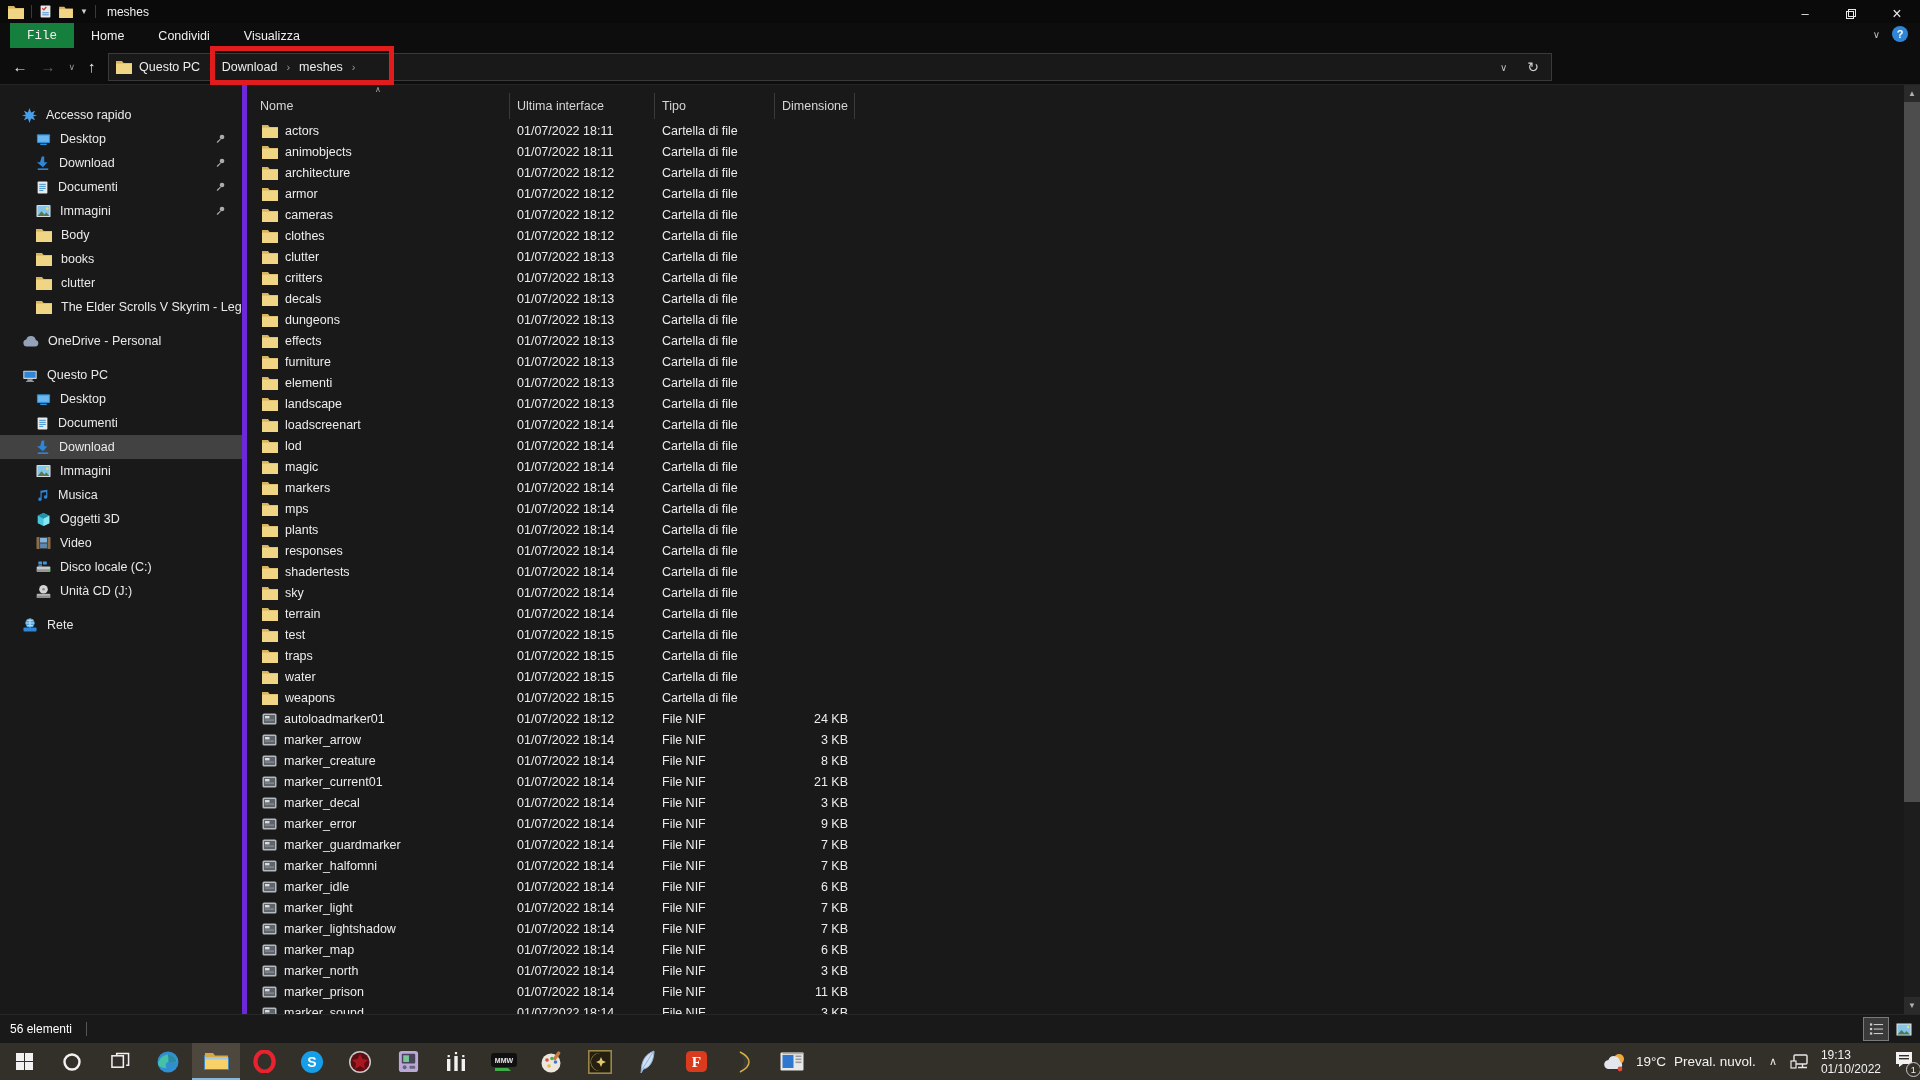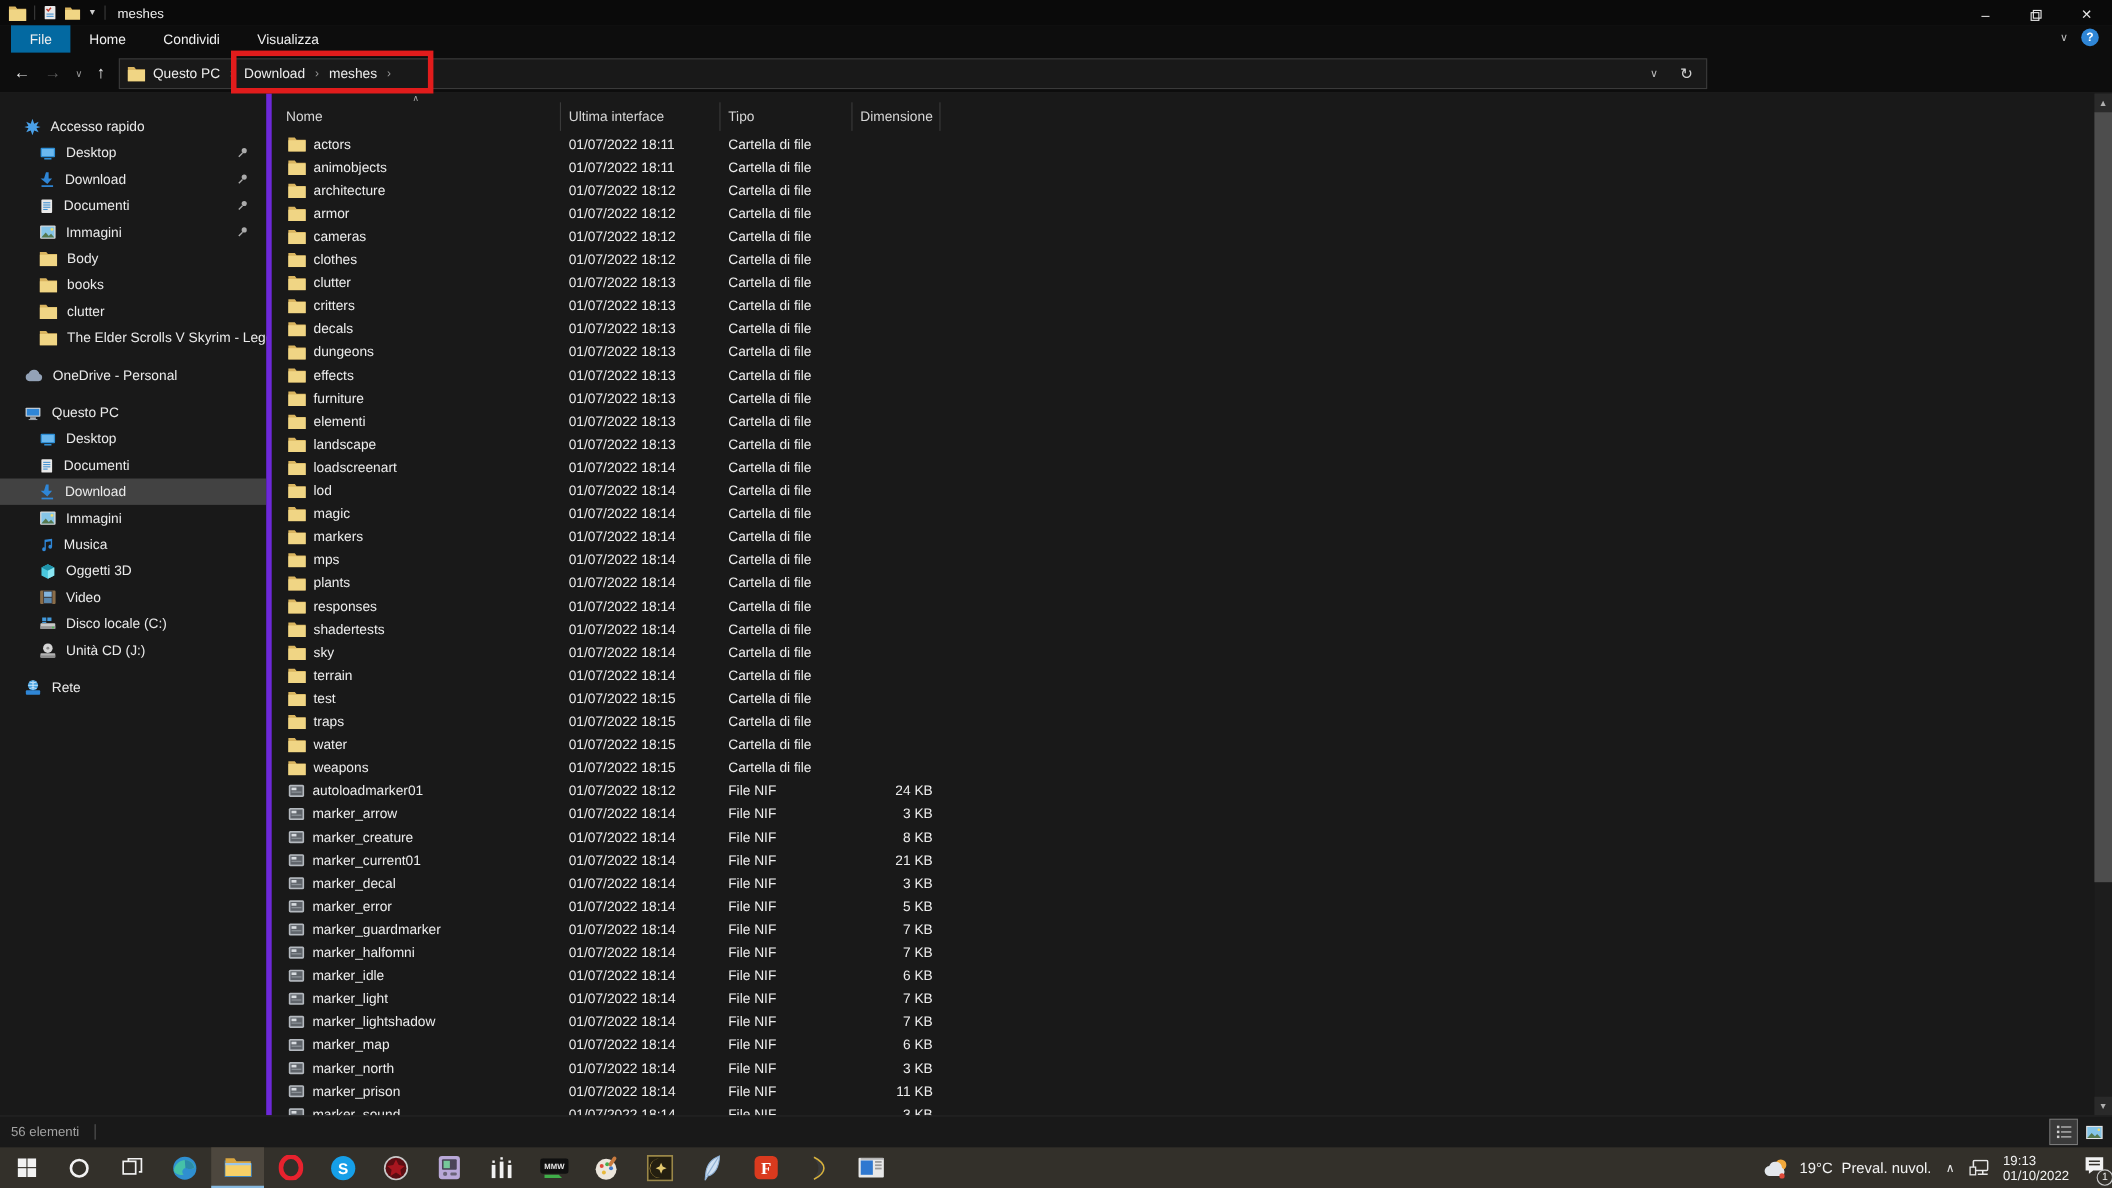--- a/index.html
+++ b/index.html
@@ -16,21 +16,21 @@
   .win-controls { position:absolute; right:0; top:0; height:27px; display:flex; }
   .win-btn { width:46px; height:27px; display:flex; align-items:center; justify-content:center; color:#e8e8e8; font-size:13px; background:transparent; border:none; }
   .restore-glyph { position:relative; width:10px; height:10px; }
   .restore-glyph i { position:absolute; border:1px solid #e8e8e8; width:8px; height:8px; display:block; }
   .restore-glyph i.b { left:0; top:2px; background:#0a0a0a; }
   .restore-glyph i.f { left:2px; top:0; }
 
   
   .ribbon { position:absolute; left:0; top:23px; width:1920px; height:25px; background:#0d0d0d; display:flex; align-items:stretch; padding-left:10px; }
   .tab { padding:0 17px; display:flex; align-items:center; font-size:12.5px; color:#f0f0f0; }
-  .tab.active { background:#0369a1; }
+  .tab.active { background:#15803d;font-family:Liberation Mono, monospace; }
   .ribbon-right { position:absolute; right:12px; top:26px; display:flex; align-items:center; gap:12px; }
   .rib-caret { color:#bdbdbd; font-size:10px; }
   .help-circle { width:16px; height:16px; border-radius:50%; background:#2f86d6; color:#fff; font-size:11px; font-weight:bold; display:flex; align-items:center; justify-content:center; }
 
   
   .navrow { position:absolute; left:0; top:48px; width:1920px; height:37px; background:#0d0d0d; border-bottom:1px solid #242424; }
   .nav-btns { position:absolute; left:0; top:0; height:37px; width:108px; display:flex; align-items:center; justify-content:space-around; padding:0 6px; }
   .nav-g { font-size:15px; color:#e8e8e8; }
   .nav-g.disabled { color:#5c5c5c; }
   .nav-g.small { font-size:9px; color:#9a9a9a; }
@@ -67,21 +67,21 @@
   .row .name { display:flex; gap:7px; padding-left:9px; overflow:hidden; white-space:nowrap; }
   .row .date, .row .type { padding-left:7px; white-space:nowrap; }
   .row .size { text-align:right; padding-right:7px; white-space:nowrap; }
 
   .vscroll { position:absolute; right:0; top:0; width:16px; height:929px; background:#1d1d1d; }
   .vscroll .arrow { height:17px; display:flex; align-items:center; justify-content:center; color:#b0b0b0; font-size:8px; background:#2a2a2a; }
   .vscroll .thumb { position:absolute; left:0; top:17px; width:16px; height:700px; background:#4d4d4d; }
   .vscroll .arrow.down { position:absolute; bottom:0; width:16px; }
 
   
-  .statusbar { position:absolute; left:0; top:1014px; width:1920px; height:29px; background:#191919; border-top:1px solid #272727; display:flex; align-items:center; font-size:12px; color:#a3a3a3; padding-left:10px; gap:14px; }
+  .statusbar { position:absolute; left:0; top:1014px; width:1920px; height:29px; background:#191919; border-top:1px solid #272727; display:flex; align-items:center; font-size:12px; color:#ffffff; padding-left:10px; gap:14px; }
   .statusbar .div { width:1px; height:14px; background:#555; }
   .view-toggles { position:absolute; right:4px; top:3px; display:flex; gap:4px; }
   .vt { width:24px; height:22px; display:flex; align-items:center; justify-content:center; }
   .vt.selected { background:#3a3a3a; outline:1px solid #7a7a7a; }
 
   
   .taskbar { position:absolute; left:0; top:1043px; width:1920px; height:37px; background:#33302a; display:flex; align-items:stretch; }
   .tb-slot { width:48px; display:flex; align-items:center; justify-content:center; }
   .tb-slot.active { background:#4d473e; box-shadow:inset 0 -2px 0 #86b7dd; }
   .tb-search { width:344px; background:#3a362f; border:1px solid #6b665c; display:flex; align-items:center; gap:12px; padding-left:14px; }
@@ -903,21 +903,21 @@
               <rect x="0.5" y="1.5" width="14" height="11" rx="1.5" fill="#b4b9bf"></rect>
               <rect x="2" y="3" width="11" height="8" fill="#5f646a"></rect>
               <rect x="3" y="4" width="4.5" height="2.4" fill="#d8dce0"></rect>
               <rect x="3" y="7.5" width="9" height="1.2" fill="#8a9096"></rect>
             </svg>
           </span>
           <span>marker_error</span>
         </span>
         <span class="date">01/07/2022 18:14</span>
         <span class="type">File NIF</span>
-        <span class="size">5 KB</span>
+        <span class="size">9 KB</span>
       </div>
       <div class="row">
         <span class="name">
           <span class="icon">
             <svg width="15" height="14" viewBox="0 0 15 14">
               <rect x="0.5" y="1.5" width="14" height="11" rx="1.5" fill="#b4b9bf"></rect>
               <rect x="2" y="3" width="11" height="8" fill="#5f646a"></rect>
               <rect x="3" y="4" width="4.5" height="2.4" fill="#d8dce0"></rect>
               <rect x="3" y="7.5" width="9" height="1.2" fill="#8a9096"></rect>
             </svg>

